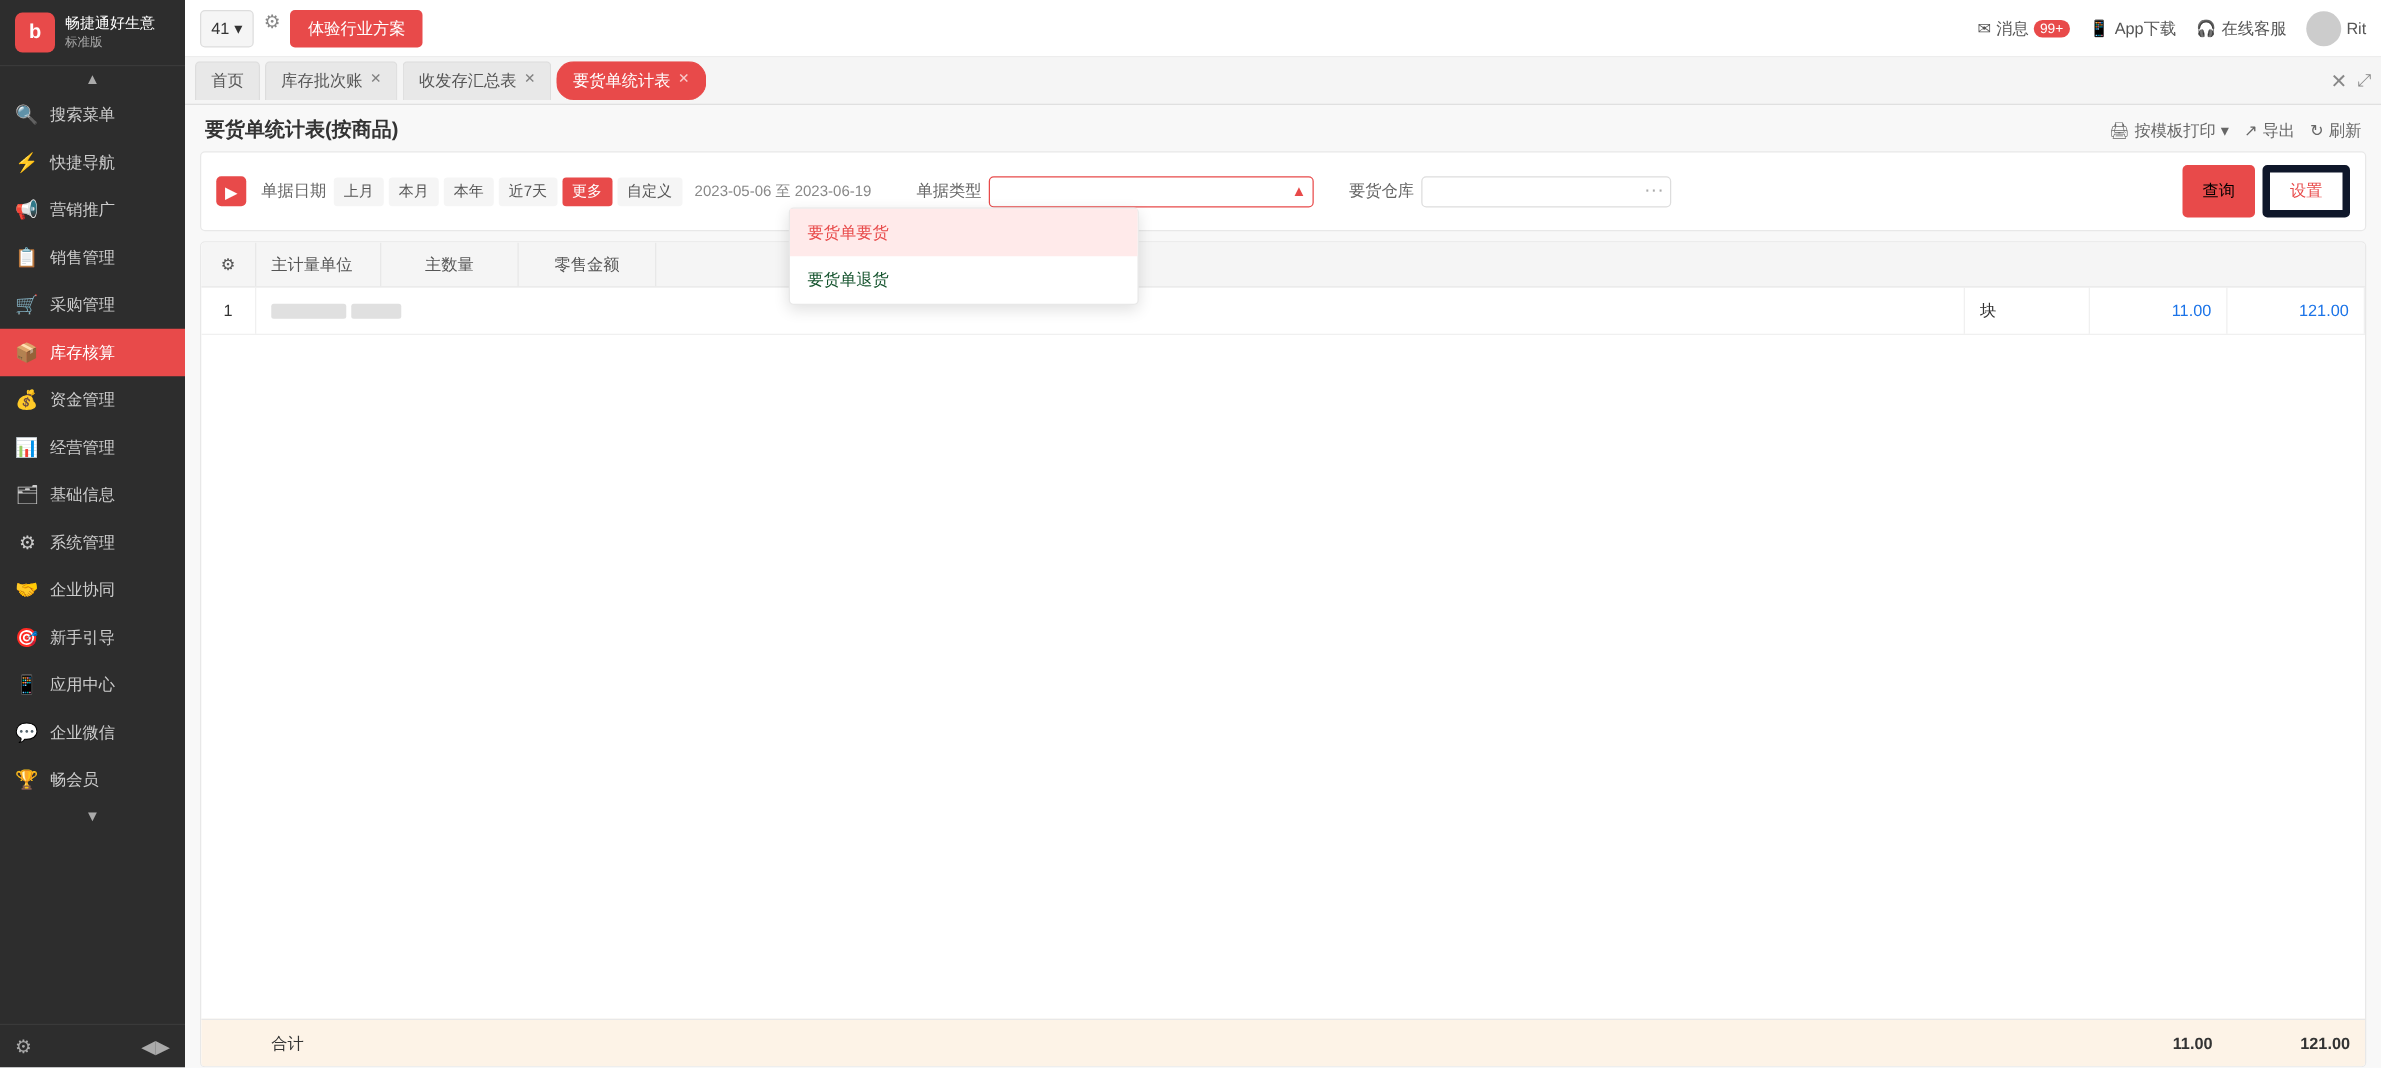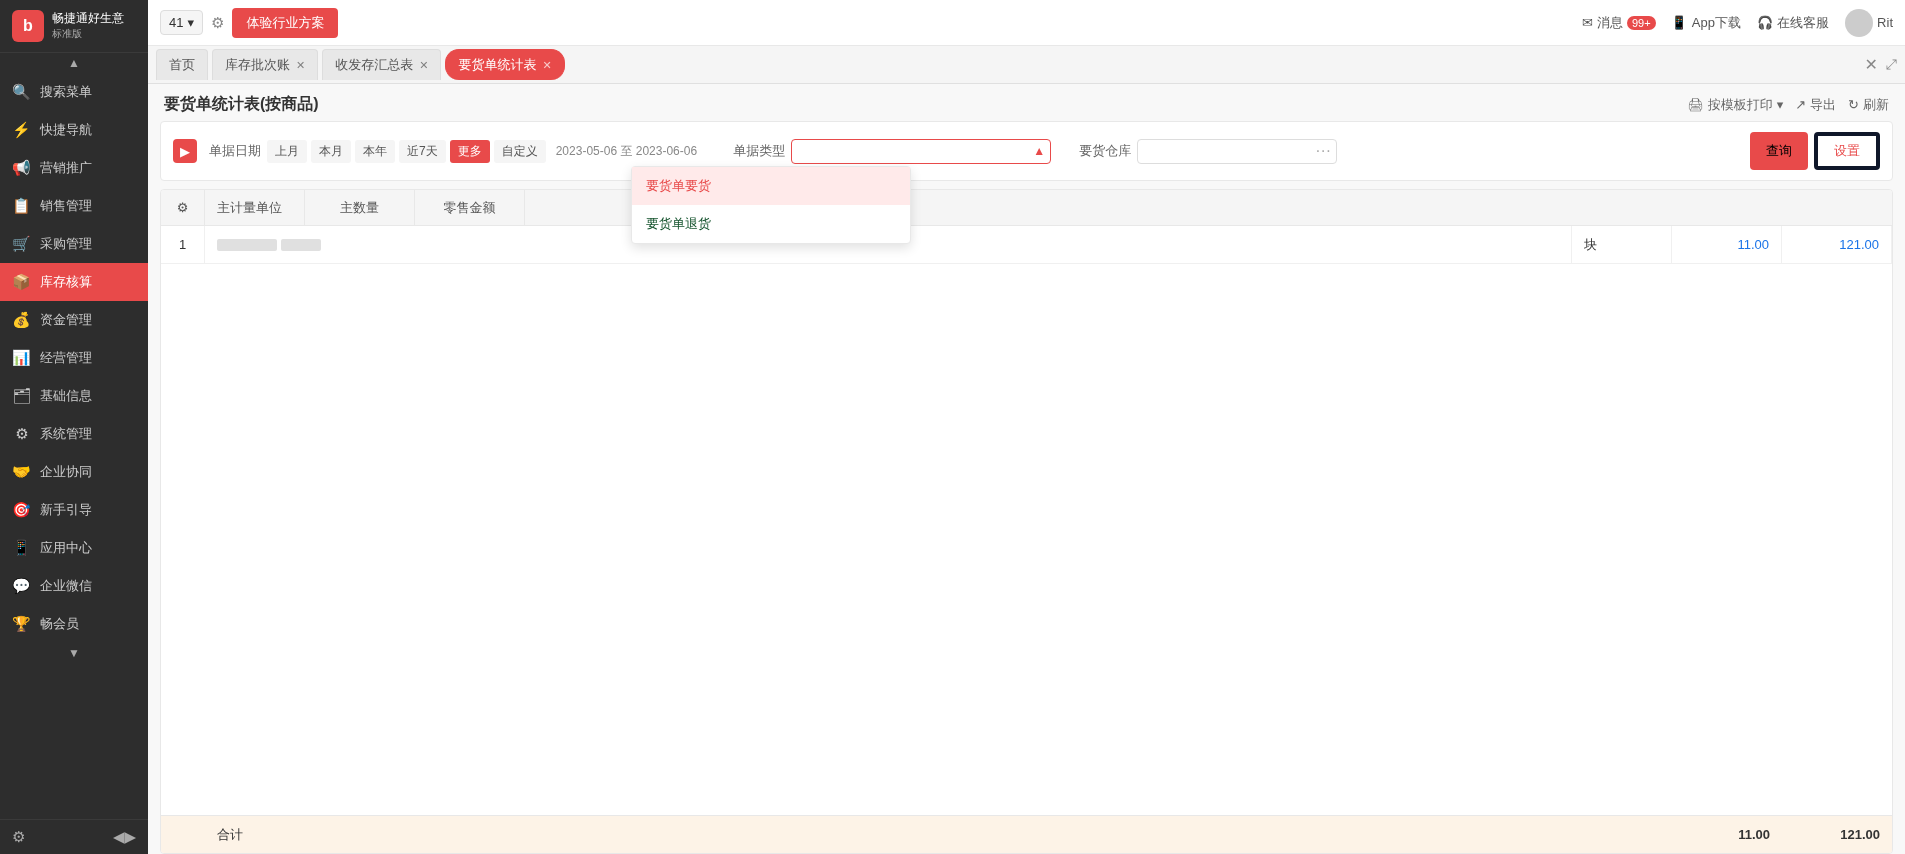--- a/index.html
+++ b/index.html
@@ -81,21 +81,21 @@
     .topbar {
       height: 46px;
       background: #fff;
       border-bottom: 1px solid #e8e8e8;
       display: flex;
       align-items: center;
       justify-content: space-between;
       padding: 0 12px;
       flex-shrink: 0;
     }
-    .topbar-left { display: flex; align-items: center; gap: 8px; }
+    .topbar-left { display: flex; gap: 8px; }
     .topbar-selector {
       display: flex;
       align-items: center;
       gap: 4px;
       background: #f5f5f5;
       border: 1px solid #ddd;
       border-radius: 4px;
       padding: 4px 8px;
       cursor: pointer;
       font-size: 13px;
@@ -135,21 +135,21 @@
       background: #f5f5f5;
       border-bottom: 1px solid #e0e0e0;
       display: flex;
       align-items: center;
       padding: 0 8px;
       gap: 4px;
       flex-shrink: 0;
     }
     .tab {
       display: flex;
-      align-items: center;
+      align-items: flex-start;
       gap: 6px;
       padding: 6px 12px;
       border-radius: 4px 4px 0 0;
       cursor: pointer;
       font-size: 13px;
       color: #555;
       background: #e8e8e8;
       border: 1px solid #ddd;
       border-bottom: none;
     }
@@ -299,21 +299,21 @@
       color: #000000;
       border: none;
       border-radius: 4px;
       padding: 6px 16px;
       cursor: pointer;
       font-size: 13px;
     }
     .btn-set {
       background: #fff;
       color: #e84a4a;
-      border: 4px solid #0f172a;
+      border: 6px solid #0f172a;
       border-radius: 4px;
       padding: 6px 16px;
       cursor: pointer;
       font-size: 13px;
     }
 
     
     .dropdown-overlay {
       position: absolute;
       top: 44px;
@@ -599,21 +599,21 @@
       <div class="filter-group">
         <span class="filter-label">单据日期</span>
         <div class="date-chips">
           <div class="date-chip">上月</div>
           <div class="date-chip">本月</div>
           <div class="date-chip">本年</div>
           <div class="date-chip">近7天</div>
           <div class="date-chip more">更多</div>
           <div class="date-chip">自定义</div>
         </div>
-        <span class="date-range-text">2023-05-06 至 2023-06-06</span>
+        <span class="date-range-text">2023-05-06 至 2023-06-19</span>
       </div>
 
       <div class="filter-type-group">
         <span class="filter-label">单据类型</span>
         <div class="filter-input">
           <input type="text" value="" style="border-color: rgb(232, 74, 74);">
           <span class="filter-input-arrow">▲</span>
         </div>
       </div>
 

